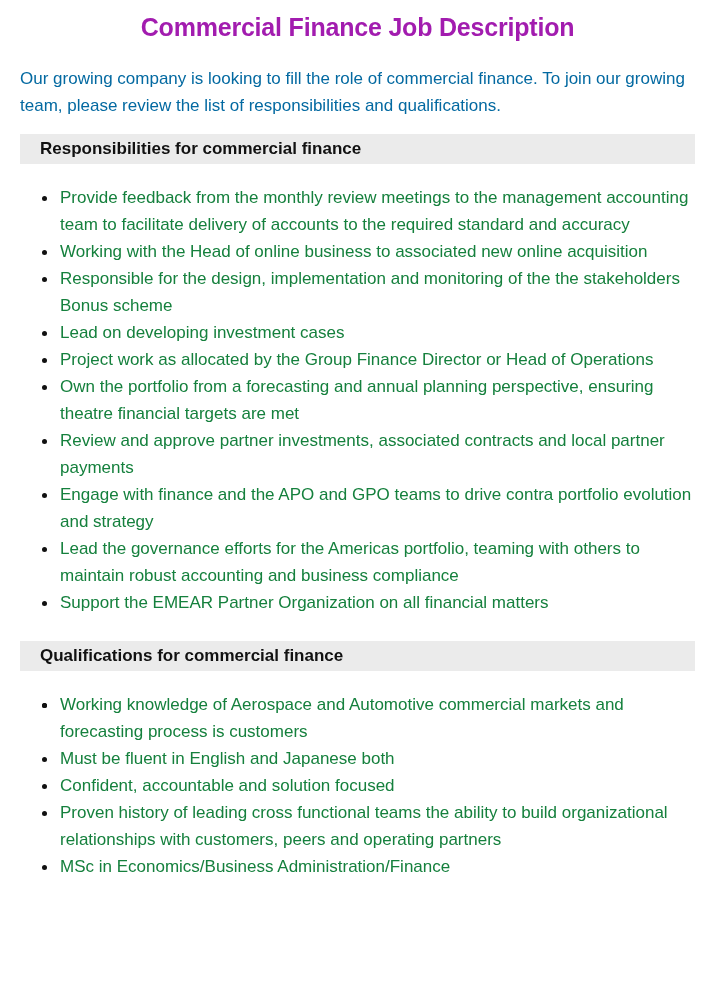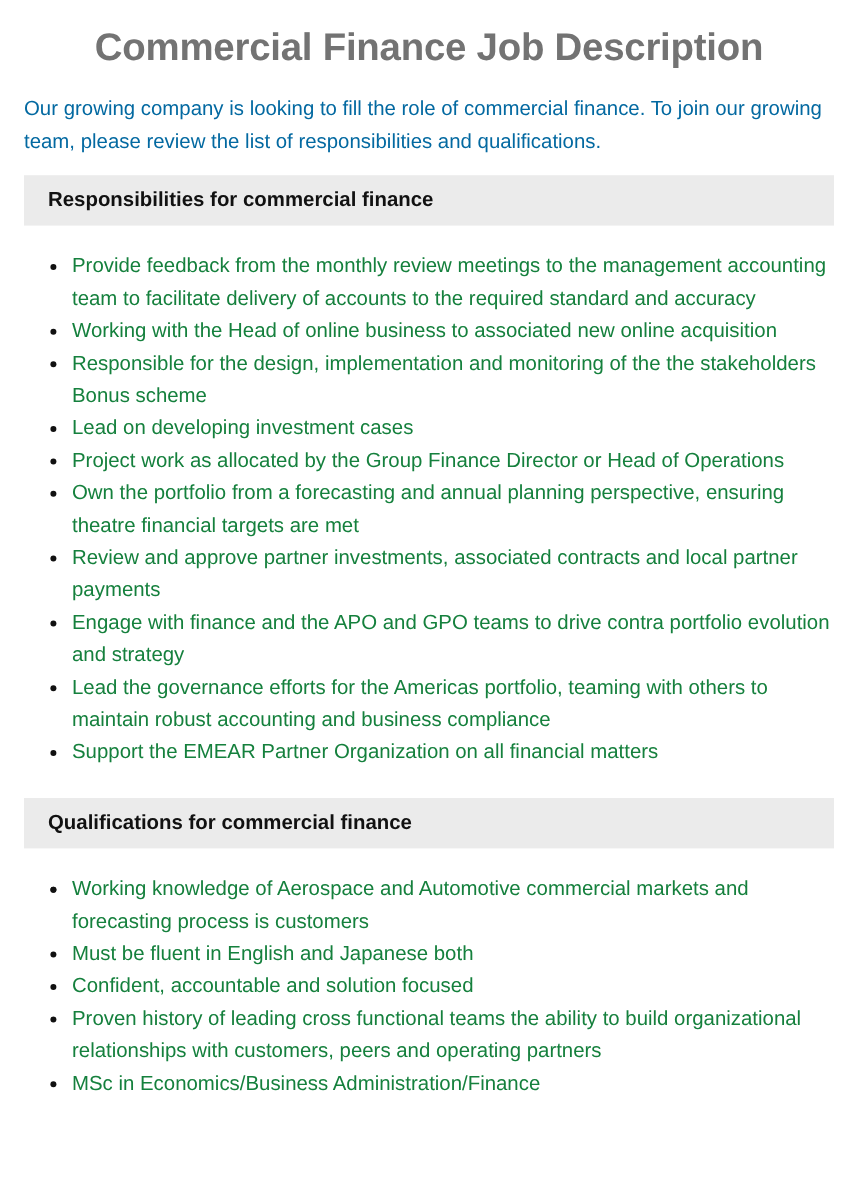--- a/index.html
+++ b/index.html
@@ -6,38 +6,38 @@
     html, body { background: #ffffff; }
     body {
       width: 720px;
       height: 998px;
       overflow: hidden;
       font-family: "Liberation Sans", "DejaVu Sans", sans-serif;
       color: #111111;
     }
     .page { padding: 0 25px 0 20px; }
     h1.title {
-      font-size: 32px;
+      font-size: 25px;
       font-weight: bold;
       text-align: center;
       line-height: 40px;
-      padding-top: 19px;
+      padding-top: 7px;
       letter-spacing: -0.2px;
-      color: #737373;
+      color: #a21caf;
     }
     p.intro {
       margin-top: 18px;
       font-size: 17px;
       line-height: 27px;
       color: #0369a1;
     }
     .section-header {
       margin-top: 15px;
       background: #ebebeb;
-      height: 42px;
+      height: 30px;
       padding: 0 20px;
       display: flex;
       align-items: center;
       font-size: 17px;
       font-weight: bold;
       color: #111;
     }
     ul.items {
       list-style: none;
       margin-top: 20px;

